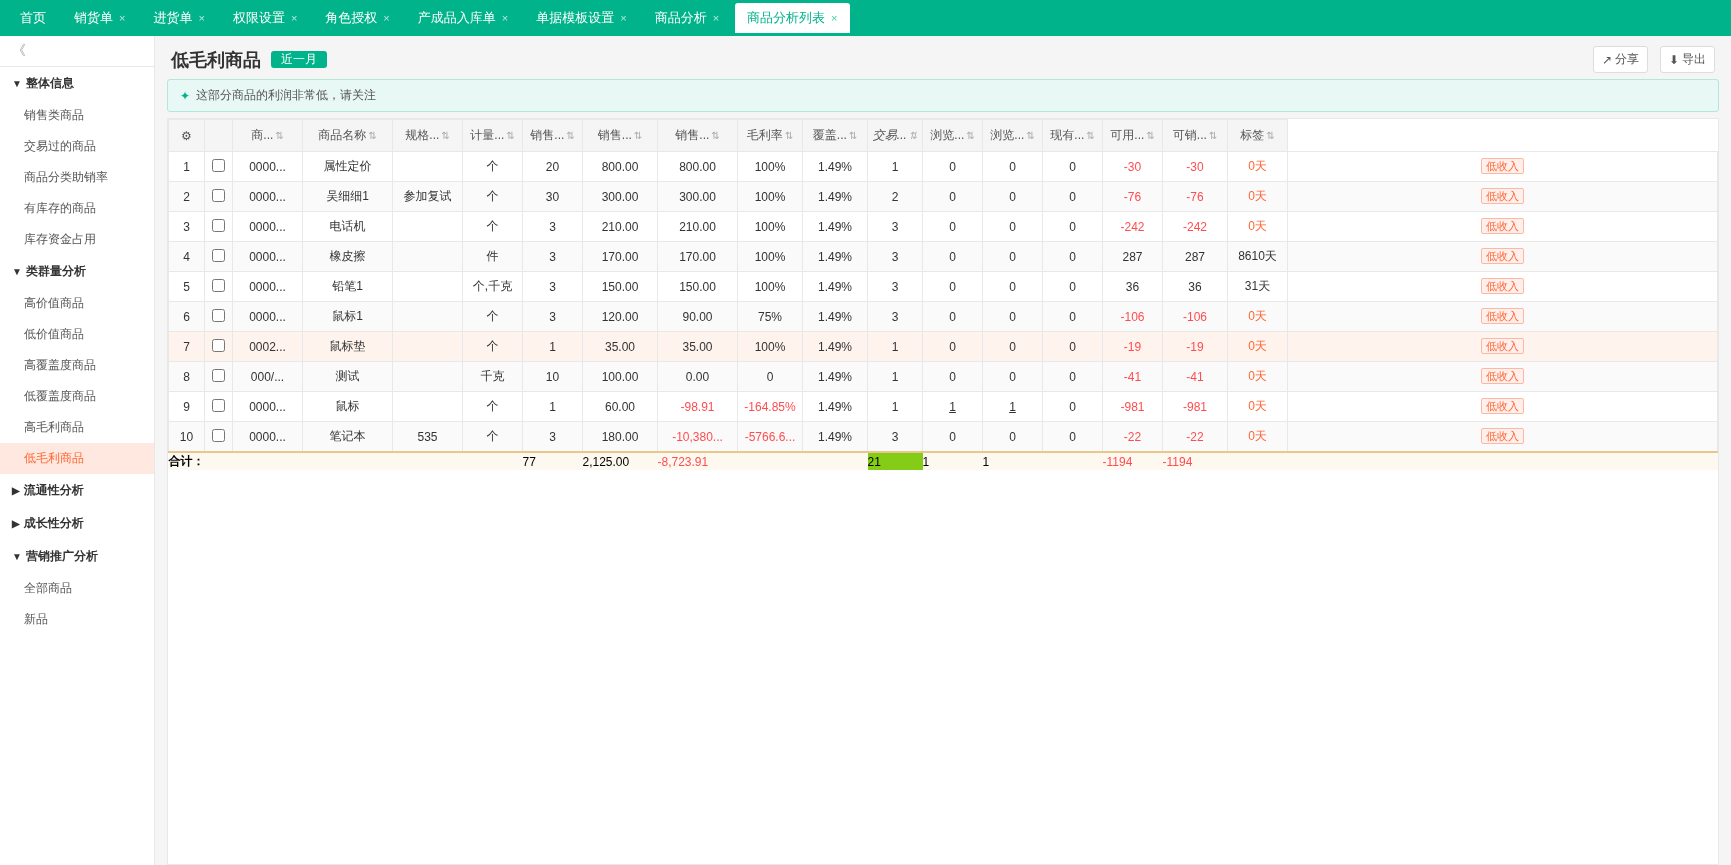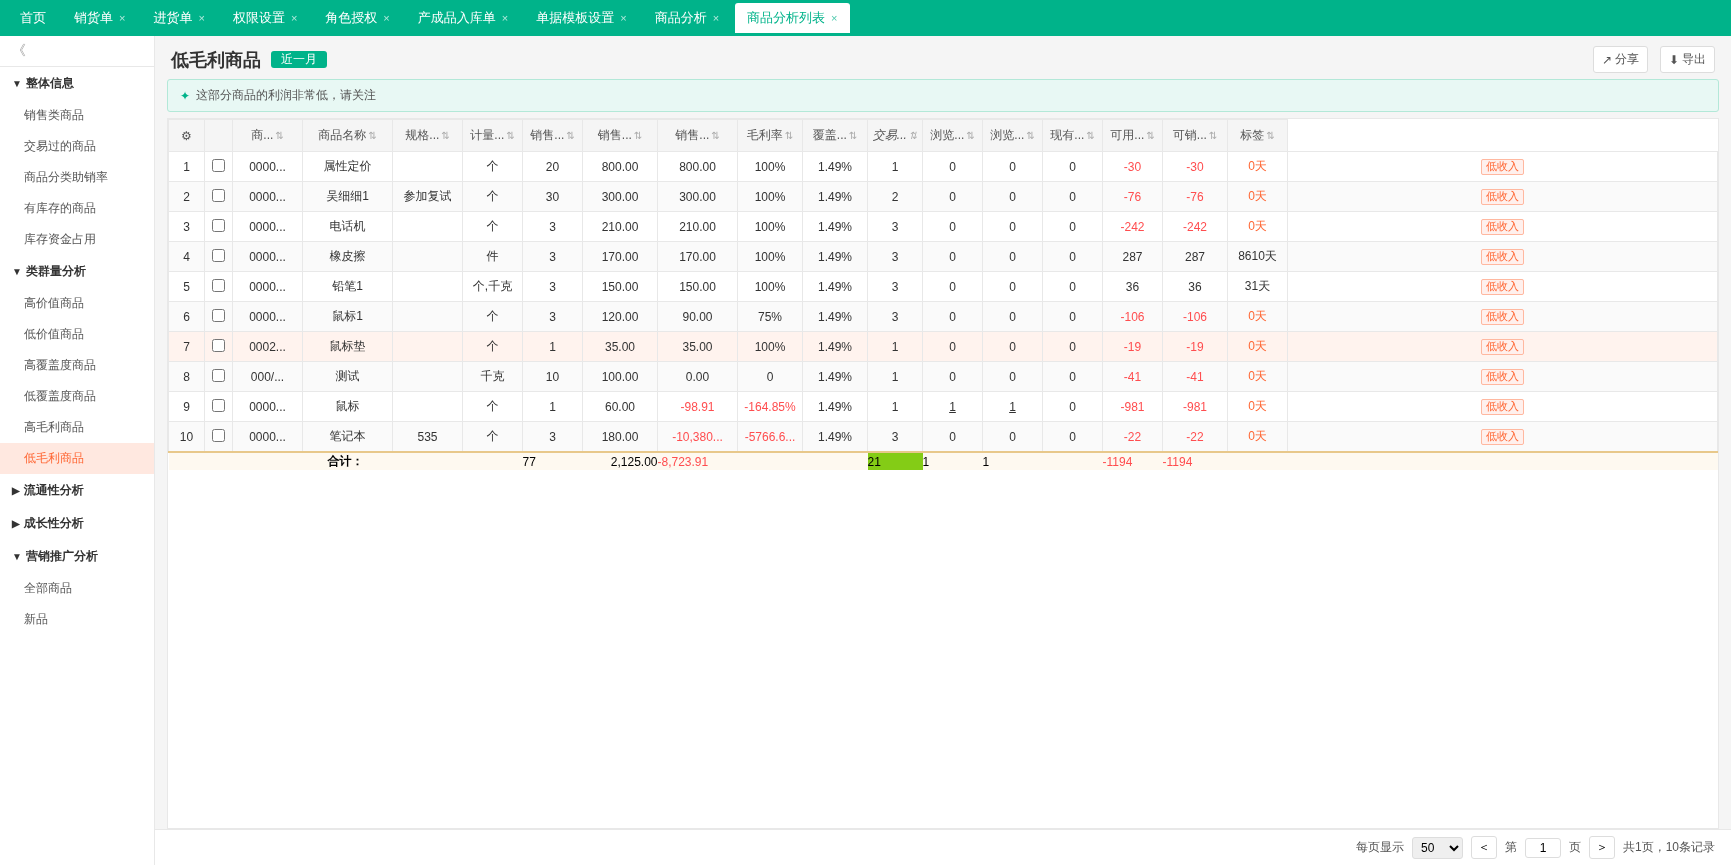--- a/index.html
+++ b/index.html
@@ -202,21 +202,20 @@
     .td-red { color: #ff4d4f; }
     .td-orange { color: #ff6633; }
     .td-link { color: #333; text-decoration: underline; cursor: pointer; }
     .tag-low-income {
       background: #fff0ed;
       color: #ff6633;
       border: 1px solid #ffb8a0;
       border-radius: 2px;
       padding: 1px 4px;
       font-size: 11px;
-      font-family: Liberation Mono, monospace;
     }
 
     
     .pagination-bar {
       display: flex;
       align-items: center;
       justify-content: flex-end;
       padding: 6px 16px;
       gap: 8px;
       font-size: 12px;
@@ -643,48 +642,34 @@
               <td>0</td>
               <td>0</td>
               <td class="td-red">-22</td>
               <td class="td-red">-22</td>
               <td class="td-orange">0天</td>
               <td><span class="tag-low-income">低收入</span></td>
             </tr>
           </tbody>
         <tfoot id="table-foot">
         <tr style="background: rgb(254, 249, 240);">
-              <td colspan="6" style="text-align: center; font-weight: bold; background: rgb(254, 249, 240); border-top: 2px solid rgb(232, 200, 138);">合计：</td>
+              <td colspan="6" style="text-align: left; font-weight: bold; background: rgb(254, 249, 240); border-top: 2px solid rgb(232, 200, 138);">合计：</td>
               <td style="background: rgb(254, 249, 240); border-top: 2px solid rgb(232, 200, 138);">77</td>
-              <td style="background: rgb(254, 249, 240); border-top: 2px solid rgb(232, 200, 138); text-align: right;">2,125.00</td>
+              <td style="background: rgb(254, 249, 240); border-top: 2px solid rgb(232, 200, 138);">2,125.00</td>
               <td class="td-red" style="background: rgb(254, 249, 240); border-top: 2px solid rgb(232, 200, 138); margin-left: 16px;">-8,723.91</td>
               <td style="background: rgb(254, 249, 240); border-top: 2px solid rgb(232, 200, 138);"></td>
               <td style="background: rgb(254, 249, 240); border-top: 2px solid rgb(232, 200, 138);"></td>
               <td style="background: #84cc16; border-top: 2px solid rgb(232, 200, 138);">21</td>
               <td style="background: rgb(254, 249, 240); border-top: 2px solid rgb(232, 200, 138);">1</td>
               <td style="background: rgb(254, 249, 240); border-top: 2px solid rgb(232, 200, 138);">1</td>
               <td style="background: rgb(254, 249, 240); border-top: 2px solid rgb(232, 200, 138);"></td>
               <td class="td-red" style="background: rgb(254, 249, 240); border-top: 2px solid rgb(232, 200, 138);">-1194</td>
               <td class="td-red" style="background: rgb(254, 249, 240); border-top: 2px solid rgb(232, 200, 138);">-1194</td>
               <td style="background: rgb(254, 249, 240); border-top: 2px solid rgb(232, 200, 138);"></td>
               <td style="background: rgb(254, 249, 240); border-top: 2px solid rgb(232, 200, 138);"></td>
             </tr>
           </tfoot>
       </table>
     </div>
 
-    <div class="pagination-bar">
-      <span>每页显示</span>
-      <select class="page-size-select">
-        <option>50</option>
-        <option>100</option>
-        <option>200</option>
-      </select>
-      <button class="page-nav-btn">＜</button>
-      <span>第</span>
-      <input class="page-input" type="text" value="1" style="">
-      <span>页</span>
-      <button class="page-nav-btn">＞</button>
-      <span>共1页，10条记录</span>
-    </div>
 
   </div>
 </div>
 
 </body></html>

